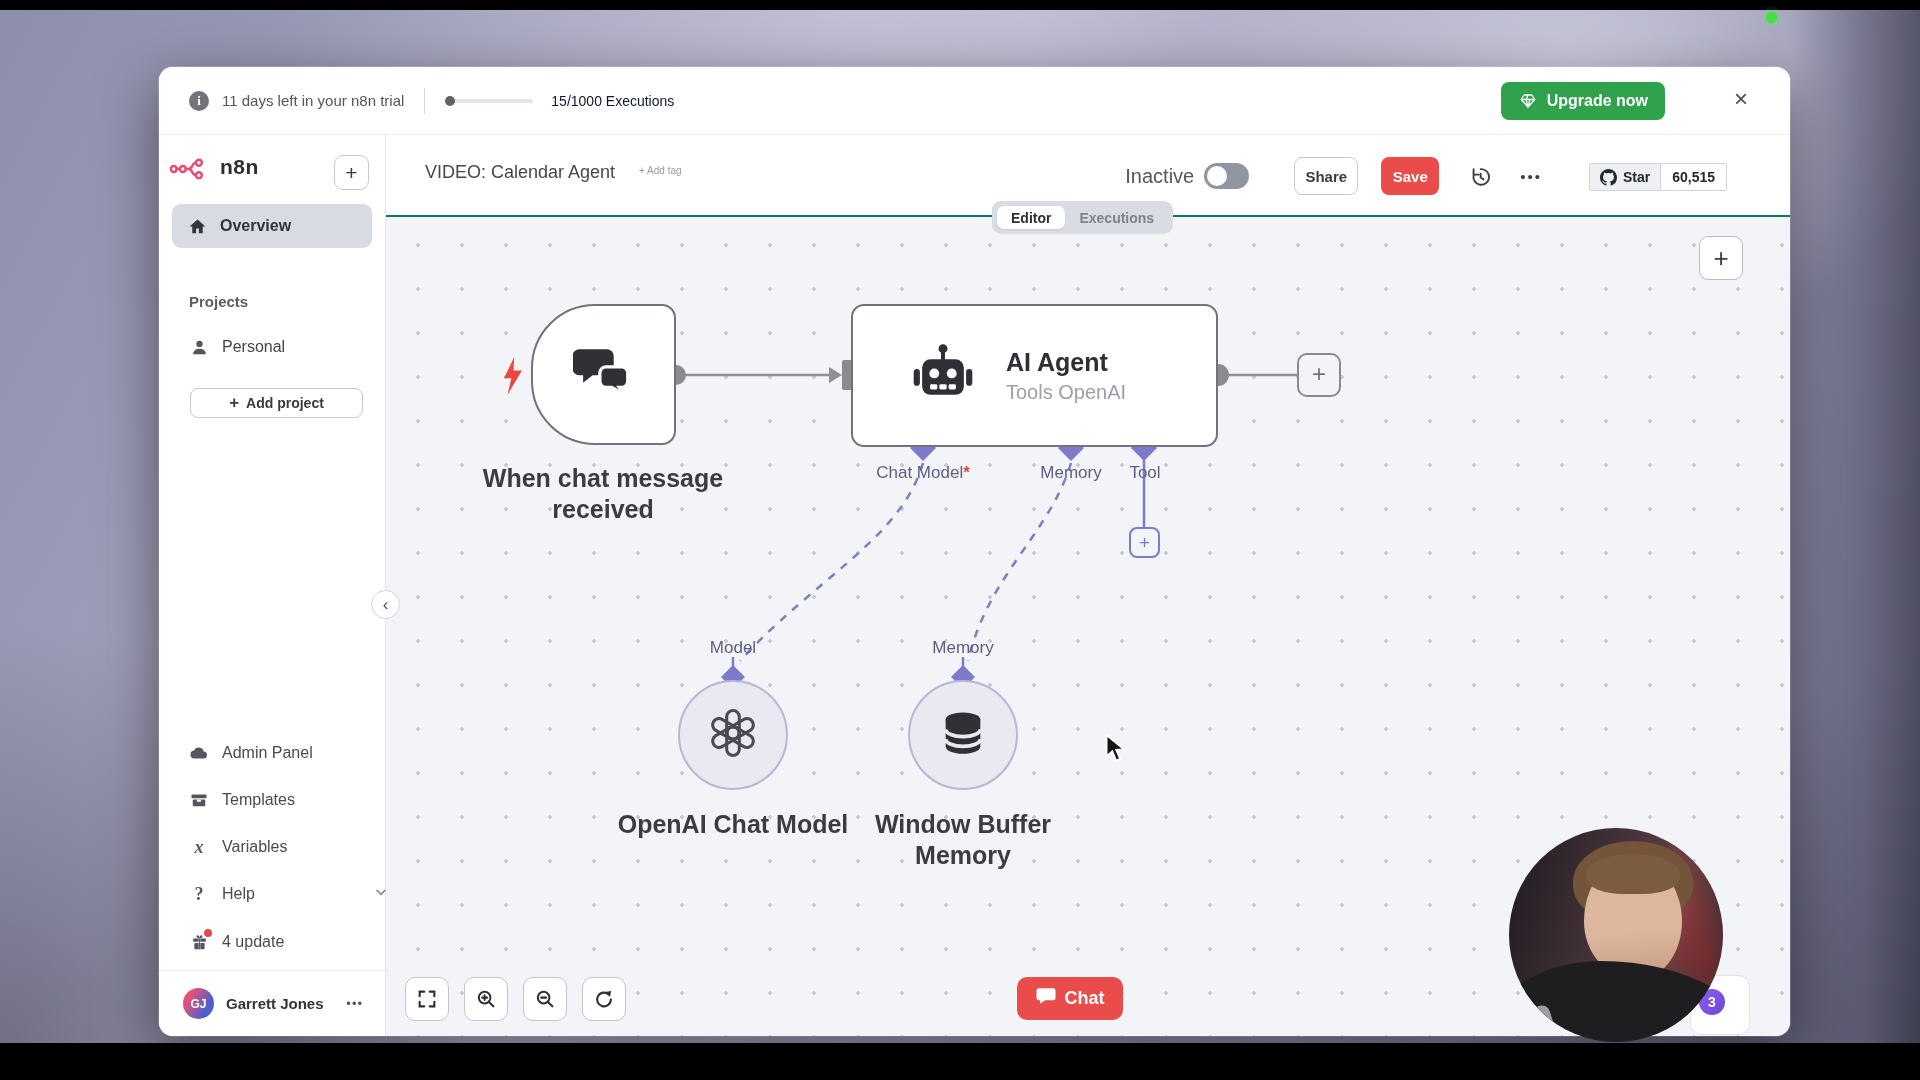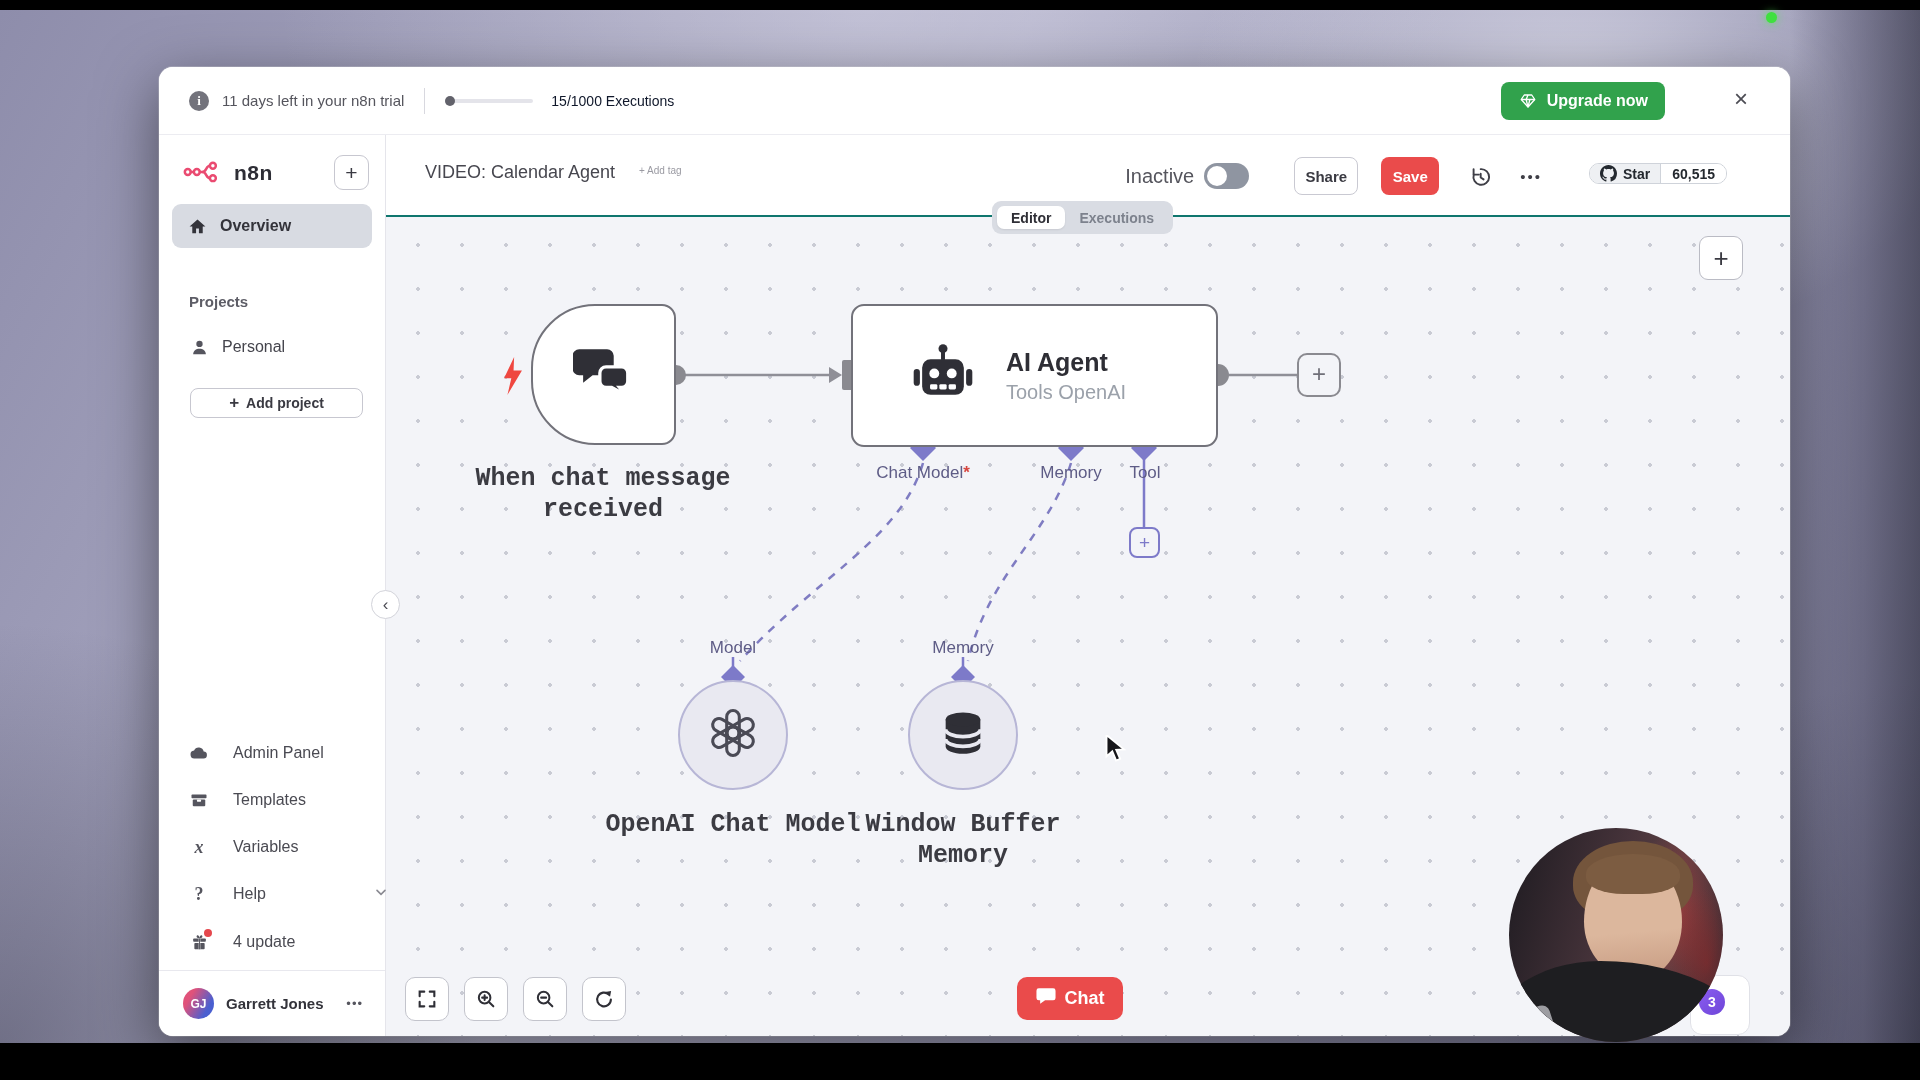--- a/index.html
+++ b/index.html
@@ -33,30 +33,30 @@
   .banner .vdiv { width:1px; height:26px; background:#d8d8df; margin:0 20px; }
   .progress { position:relative; width:88px; height:4px; background:#e4e4ea; border-radius:2px; }
   .progress-dot { position:absolute; left:0; top:-3px; width:10px; height:10px; border-radius:50%; background:#62626b; }
   .exec-text { margin-left:18px; font-size:14px; color:#0f172a;text-align:right; }
   .upgrade-btn { position:absolute; right:125px; top:15px; height:38px; display:flex; align-items:center; gap:9px;
     padding:0 17px; border:none; border-radius:8px; color:#fff; font-size:16px; font-weight:600; cursor:pointer; font-family:inherit; }
   .banner-close { position:absolute; right:42px; top:20px; font-size:24px; line-height:1; color:#4c4c54; background:none; border:none; cursor:pointer; }
 
   
   .sidebar { position:absolute; left:0; top:68px; width:227px; bottom:0; background:#fff; border-right:1px solid #e5e5eb; }
-  .logo-row { display:flex; align-items:center; padding:20px 16px 0 24px; }
+  .logo-row { display:flex; padding:20px 16px 0 10px; }
   .brand { margin-left:9px; font-size:21px; font-weight:700; color:#2d2d35; letter-spacing:.5px; }
   .side-plus { margin-left:auto; width:35px; height:35px; border:1px solid #c7c7d0; border-radius:9px; background:#fff; font-size:21px; color:#3a3a42; display:grid; place-items:center; cursor:pointer; }
   .nav-item { display:flex; align-items:center; gap:13px; font-size:16px; color:#44444c; cursor:pointer; }
   .nav-overview { margin:14px 13px 0; background:#d8dbe2; border-radius:9px; padding:12px 15px; font-weight:600; color:#33333a; }
   .projects-label { position:absolute; left:30px; top:158px; font-size:15px; font-weight:600; color:#5d5d66; }
   .row-personal { position:absolute; left:30px; top:202px; }
   .add-project { position:absolute; left:31px; top:253px; width:173px; height:30px; border:1px solid #c7c7d0; border-radius:8px; background:#fff;
     font-size:14px; font-weight:600; color:#3a3a42; display:flex; align-items:center; justify-content:center; gap:7px; cursor:pointer; font-family:inherit; }
-  .side-bottom-item { position:absolute; left:30px; display:flex; align-items:center; gap:24px; font-size:16px; color:#4a4a52; cursor:pointer; }
+  .side-bottom-item { position:absolute; left:30px; display:flex; align-items:center; gap:13px; font-size:16px; color:#4a4a52; cursor:pointer; }
   .icon-16 { width:20px; height:20px; display:inline-flex; align-items:center; justify-content:center; }
   .glyph-icon { font-size:18px; font-weight:700; color:#55555e; font-style:italic; font-family:"Liberation Serif", serif; }
   .chev-help { position:absolute; left:184px; }
   .gift-wrap { position:relative; }
   .gift-dot { position:absolute; right:-3px; top:-3px; width:8px; height:8px; border-radius:50%; background:#e5484d; }
   .user-row { position:absolute; left:0; right:0; bottom:0; height:66px; border-top:1px solid #e8e8ee; display:flex; align-items:center; padding:0 22px 0 24px; }
   .avatar { width:31px; height:31px; border-radius:50%; background:linear-gradient(120deg,#e0527a 25%,#4a5fd0 75%); color:#fff; font-size:12px; font-weight:700; display:grid; place-items:center; }
   .user-name { margin-left:12px; font-size:15px; font-weight:700; color:#33333a; }
   .user-menu { margin-left:auto; font-size:13px; letter-spacing:1px; color:#55555e; background:none; border:none; cursor:pointer; }
 
@@ -66,39 +66,39 @@
   .wf-title { position:absolute; left:39px; top:27px; font-size:18px; color:#47474f; }
   .add-tag { position:absolute; left:253px; top:30px; font-size:10px; color:#9a9aa2; cursor:pointer; }
   .hdr-controls { position:absolute; right:248px; top:0; height:82px; display:flex; align-items:center; }
   .inactive-label { font-size:20px; color:#55555d; }
   .toggle { width:45px; height:26px; border-radius:13px; background:#8f95a1; position:relative; margin-left:10px; cursor:pointer; }
   .toggle-knob { position:absolute; left:3px; top:3px; width:20px; height:20px; border-radius:50%; background:#fff; }
   .share-btn { margin-left:45px; width:64px; height:38px; border:1px solid #c9c9d2; border-radius:8px; background:#fff; font-size:15px; font-weight:600; color:#3a3a42; cursor:pointer; font-family:inherit; }
   .save-btn { margin-left:23px; width:58px; height:38px; border:none; border-radius:8px; color:#fff; font-size:15px; font-weight:600; cursor:pointer; font-family:inherit; }
   .hist-btn, .more-btn { margin-left:30px; background:none; border:none; cursor:pointer; display:grid; place-items:center; }
   .more-btn { font-size:15px; letter-spacing:2px; color:#3f3f47; margin-left:28px; }
-  .github-star { position:absolute; right:63px; top:28px; height:21px; display:flex; align-items:stretch; border:1px solid #cfd3da; border-radius:10px; overflow:hidden; cursor:pointer; }
+  .github-star { position:absolute; right:63px; top:28px; height:28px; display:flex; align-items:stretch; border:1px solid #cfd3da; border-radius:2px; overflow:hidden; cursor:pointer; }
   .gh-left { display:flex; align-items:center; gap:6px; background:#eef0f3; padding:0 10px; font-size:14px; font-weight:600; color:#24292f; border-right:1px solid #cfd3da; }
   .gh-count { display:flex; align-items:center; background:#fff; padding:0 11px; font-size:14px; font-weight:600; color:#24292f; }
 
   .tabs { position:absolute; left:606px; top:66px; height:33px; background:#d9dce3; border-radius:9px; padding:5px; display:flex; z-index:6; }
   .tab { display:flex; align-items:center; padding:0 14px; font-size:14px; border-radius:7px; cursor:pointer; }
   .tab-active { background:#fff; font-weight:700; color:#2f2f36; box-shadow:0 1px 2px rgba(0,0,0,.08); }
   .tab-idle { color:#7d828d; font-weight:600; }
 
   
   .canvas { position:absolute; left:0; top:82px; right:0; bottom:0; background-color:#f3f4f8;
     background-image:radial-gradient(circle, #c9cbd4 1.8px, transparent 1.9px); background-size:44px 44px; background-position:10px 6px; }
   .wires { position:absolute; left:0; top:0; width:1404px; height:819px; pointer-events:none; }
   .add-node-btn { position:absolute; left:1313px; top:19px; width:44px; height:44px; background:#fff; border:1px solid #babbc4; border-radius:9px; font-size:26px; color:#3a3a42; display:grid; place-items:center; cursor:pointer; }
   .collapse-btn { position:absolute; left:-15px; top:373px; width:29px; height:29px; border-radius:50%; background:#fff; border:1px solid #d2d3da; color:#4a4a52; font-size:17px; display:grid; place-items:center; cursor:pointer; z-index:7; }
 
   .trigger-node { position:absolute; left:145px; top:87px; width:145px; height:141px; background:#fff; border:2px solid #72727a; border-radius:64px 14px 14px 64px; display:grid; place-items:center; cursor:pointer; }
   .bolt { position:absolute; left:115px; top:140px; }
-  .node-caption { position:absolute; font-size:25px; font-weight:600; color:#3b3b42; text-align:center; line-height:31px;font-family:Liberation Mono, monospace; }
+  .node-caption { position:absolute; font-size:25px; font-weight:600; color:#3b3b42; text-align:center; line-height:31px; }
   .cap-trigger { left:87px; top:246px; width:260px; }
   .agent-node { position:absolute; left:465px; top:87px; width:367px; height:143px; background:#fff; border:2px solid #72727a; border-radius:13px; display:flex; align-items:center; padding-left:55px; gap:28px; cursor:pointer; }
   .agent-title { font-size:25px; font-weight:700; color:#2e2e35; }
   .agent-sub { margin-top:4px; font-size:20px; color:#9ba1aa; }
   .plus-out { position:absolute; left:911px; top:136px; width:44px; height:44px; border:2px solid #8a8a90; border-radius:10px; background:#f3f4f8; display:grid; place-items:center; cursor:pointer; }
   .plus-out span { font-size:24px; color:#6f6f78; line-height:1; margin-top:-2px; }
   .conn-label { position:absolute; font-size:17px; color:#5e5c86; text-align:center; }
   .lbl-chatmodel { left:447px; top:246px; width:180px; }
   .lbl-memory { left:625px; top:246px; width:120px; }
   .lbl-tool { left:719px; top:246px; width:80px; }

